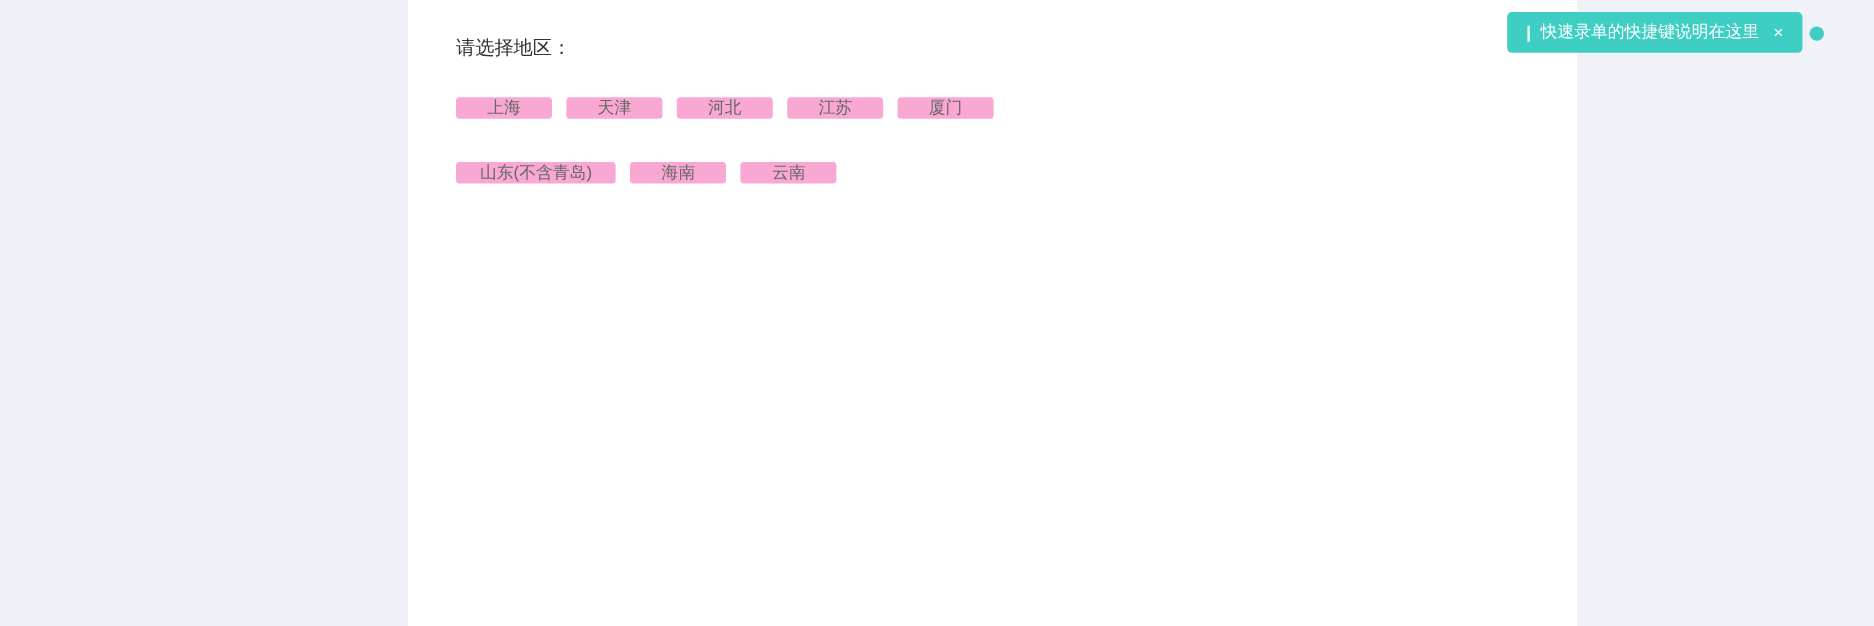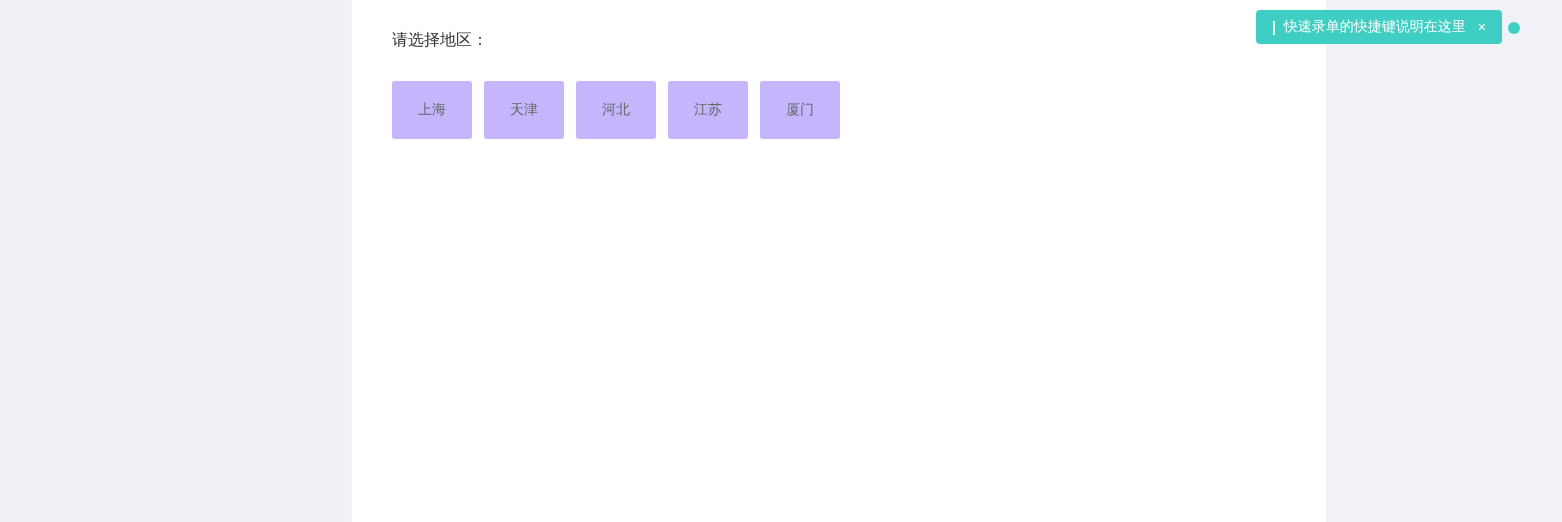--- a/index.html
+++ b/index.html
@@ -27,41 +27,40 @@
     }
 
     .main-content {
       position: absolute;
       left: 340px;
       top: 0;
       width: 974px;
       height: 522px;
       background: #ffffff;
       padding: 30px 40px;
-      margin-left: 12px;
     }
 
     .page-title {
       font-size: 16px;
       color: #333;
       font-weight: normal;
       margin-bottom: 30px;
     }
 
     .region-buttons {
       display: flex;
       flex-wrap: wrap;
       gap: 12px;
     }
 
     .region-btn {
-      background: #c4b5fd;
+      background: #f9a8d4;
       border: none;
       border-radius: 3px;
-      padding: 20px 20px;
+      padding: 0 20px;
       font-size: 14px;
       color: #666;
       cursor: pointer;
       white-space: nowrap;
       min-width: 80px;
       text-align: center;
     }
 
     .tooltip-banner {
       position: absolute;
@@ -125,20 +124,26 @@
   <div class="region-buttons">
     <div class="row-1">
 
     <button class="region-btn">上海</button>
         <button class="region-btn">天津</button>
         <button class="region-btn">河北</button>
         <button class="region-btn">江苏</button>
         <button class="region-btn">厦门</button>
       </div>
     <div style="width:100%"></div>
+    <div class="row-2">
+
+    <button class="region-btn">山东(不含青岛)</button>
+        <button class="region-btn">海南</button>
+        <button class="region-btn">云南</button>
+      </div>
   </div>
 </div>
 
 <div class="tooltip-banner">
   <span>快速录单的快捷键说明在这里</span>
   <span class="tooltip-close">×</span>
 </div>
 <div class="tooltip-dot"></div>
 
 </body></html>

